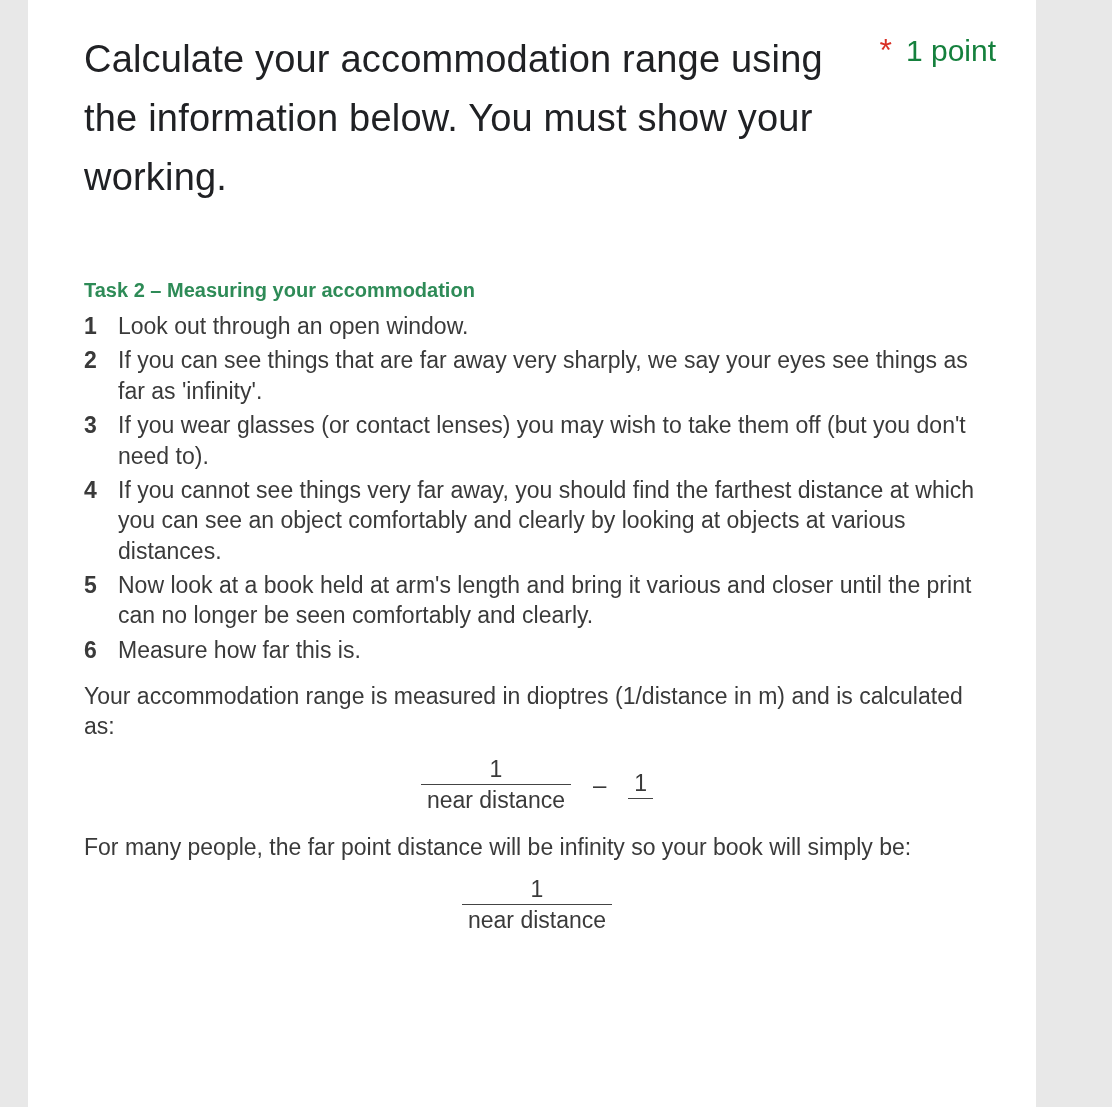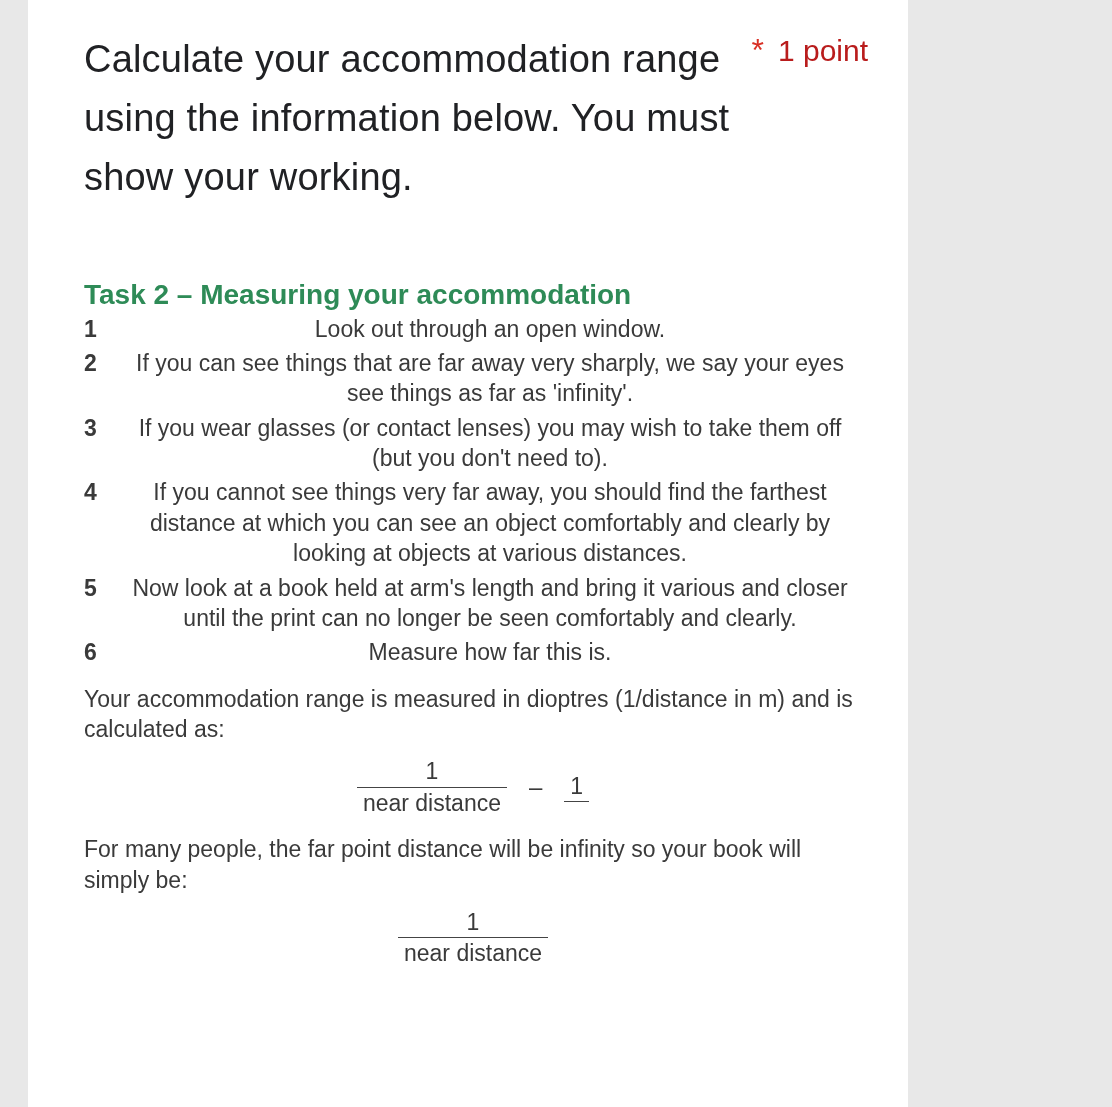--- a/index.html
+++ b/index.html
@@ -13,21 +13,21 @@
     width: 1112px;
     min-height: 1107px;
     background: #e8e8e8;
     position: relative;
     box-sizing: border-box;
     padding: 0;
   }
   .card {
     background: #ffffff;
     margin-left: 28px;
-    width: 880px;
+    width: 1008px;
     min-height: 1107px;
     box-sizing: border-box;
     padding: 30px 40px 40px 56px;
   }
   .question-header {
     display: flex;
     align-items: flex-start;
     justify-content: space-between;
     margin-bottom: 70px;
   }
@@ -45,55 +45,55 @@
     white-space: nowrap;
     padding-top: 4px;
   }
   .required-asterisk {
     color: #d93025;
     font-size: 32px;
     margin-right: 14px;
     line-height: 1;
   }
   .points {
-    color: #b91c1c;
+    color: #15803d;
     font-size: 30px;
   }
 
   
   .task-block {
     font-family: Arial, Helvetica, sans-serif;
     color: #3a3a3a;
     font-size: 23px;
     line-height: 1.32;
     padding: 0 6px 0 0;
     image-rendering: crisp-edges;
   }
   .task-heading {
     color: #2e8b57;
     font-weight: bold;
-    font-size: 28px;
+    font-size: 20px;
+    margin-bottom: 8px;
   }
   ol.steps {
     margin: 0 0 16px 0;
     padding: 0;
     list-style: none;
   }
   ol.steps li {
     display: flex;
     gap: 18px;
     margin-bottom: 4px;
   }
   ol.steps li .num {
     font-weight: bold;
     min-width: 16px;
   }
   ol.steps li .txt {
     flex: 1;
-    text-align: center;
   }
   .para {
     margin: 10px 0 14px 0;
   }
   .formula-row {
     display: flex;
     justify-content: center;
     align-items: center;
     gap: 18px;
     margin: 6px 0 18px 0;

